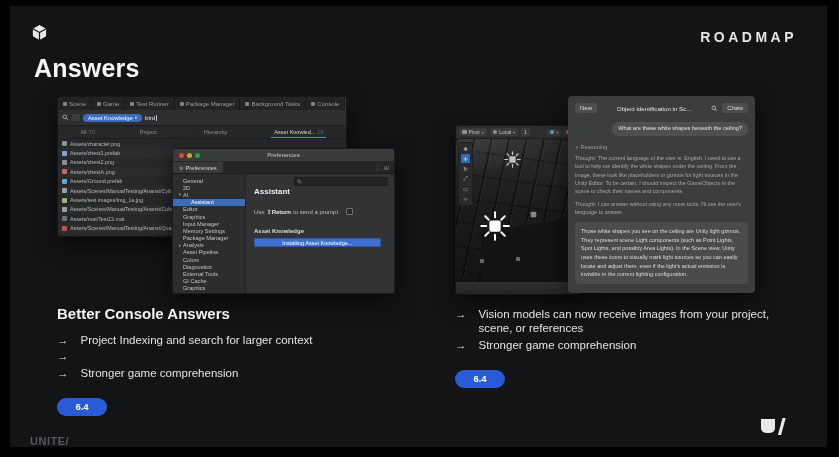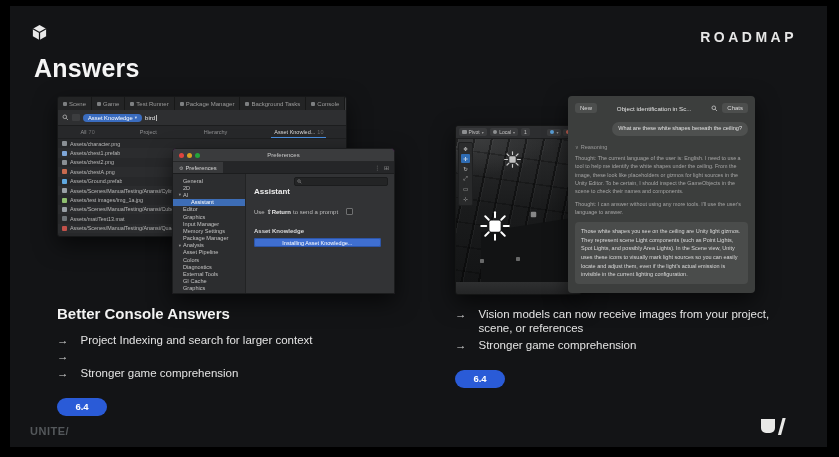--- a/index.html
+++ b/index.html
@@ -6,21 +6,21 @@
     font-family:"Liberation Sans","DejaVu Sans",sans-serif;-webkit-font-smoothing:antialiased;}
   .stage{position:relative;width:839px;height:457px;background:#000;}
   .slide{position:absolute;left:10px;top:6px;right:12px;bottom:10px;background:#131416;}
 
   
   .unity-logo{position:absolute;left:21px;top:18px;width:17px;height:17px;}
   .roadmap{position:absolute;right:30px;top:23px;font-size:14px;font-weight:700;color:#e6e6e6;letter-spacing:3.5px;}
   .title{position:absolute;left:24px;top:48px;margin:0;font-size:25px;font-weight:700;color:#f5f5f5;letter-spacing:.2px;}
 
   
-  .footer-brand{position:absolute;left:20px;top:419px;font-size:11px;font-weight:700;color:#54585b;letter-spacing:.5px;text-align:right;}
+  .footer-brand{position:absolute;left:20px;top:429px;font-size:11px;font-weight:700;color:#54585b;letter-spacing:.5px;text-align:right;}
   .u-logo{position:absolute;right:40px;top:412px;width:28px;height:18px;}
 
   
   .sect{position:absolute;top:299px;}
   .sect-left{left:47px;width:360px;}
   .sect-right{left:445px;width:335px;}
   .sect h2{margin:0 0 11px 0;font-size:15px;font-weight:700;color:#f2f2f2;}
   .bullets{list-style:none;margin:0;padding:0;}
   .bullets li{display:flex;gap:12px;margin:2px 0;font-size:11.5px;line-height:1.25;color:#e3e3e3;}
   .bullets .marker{color:#d9d9d9;flex:0 0 auto;}

